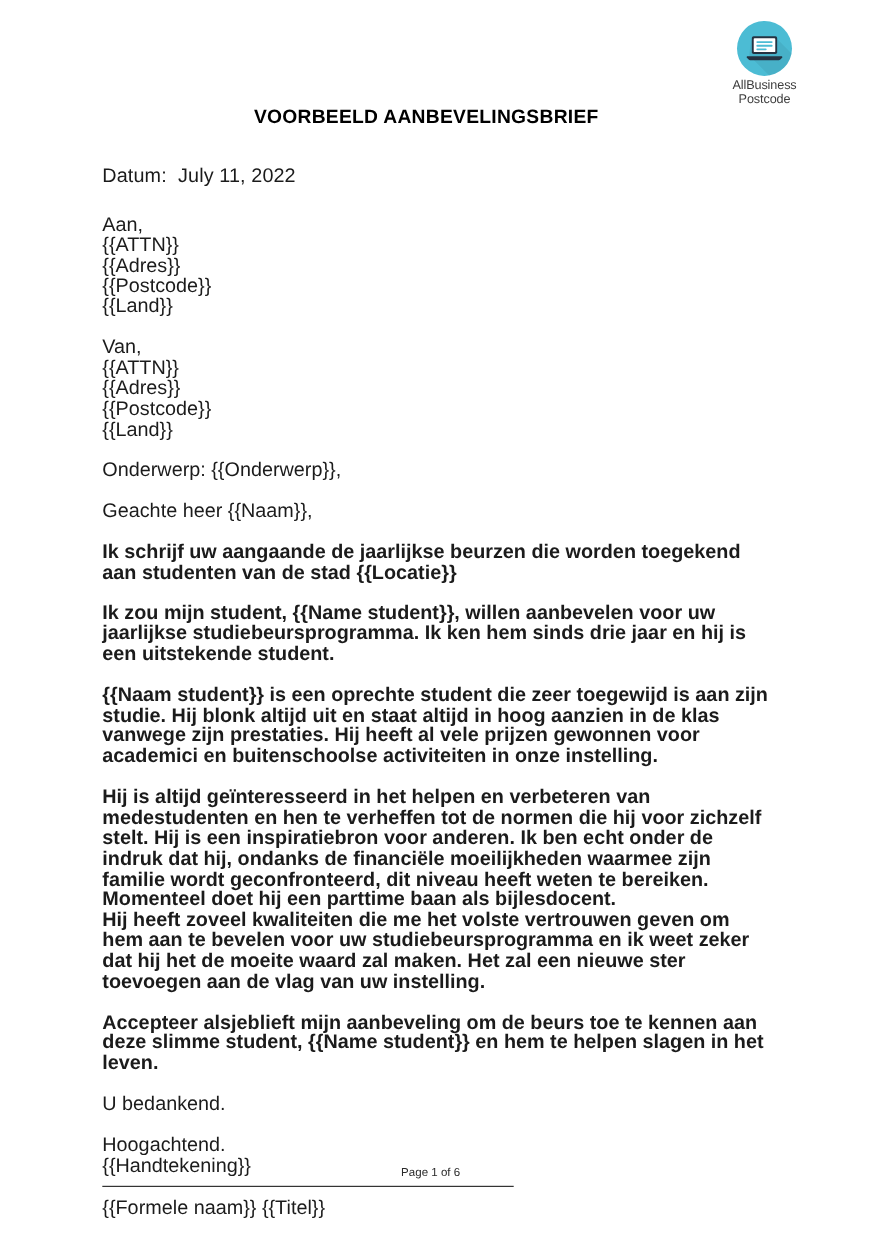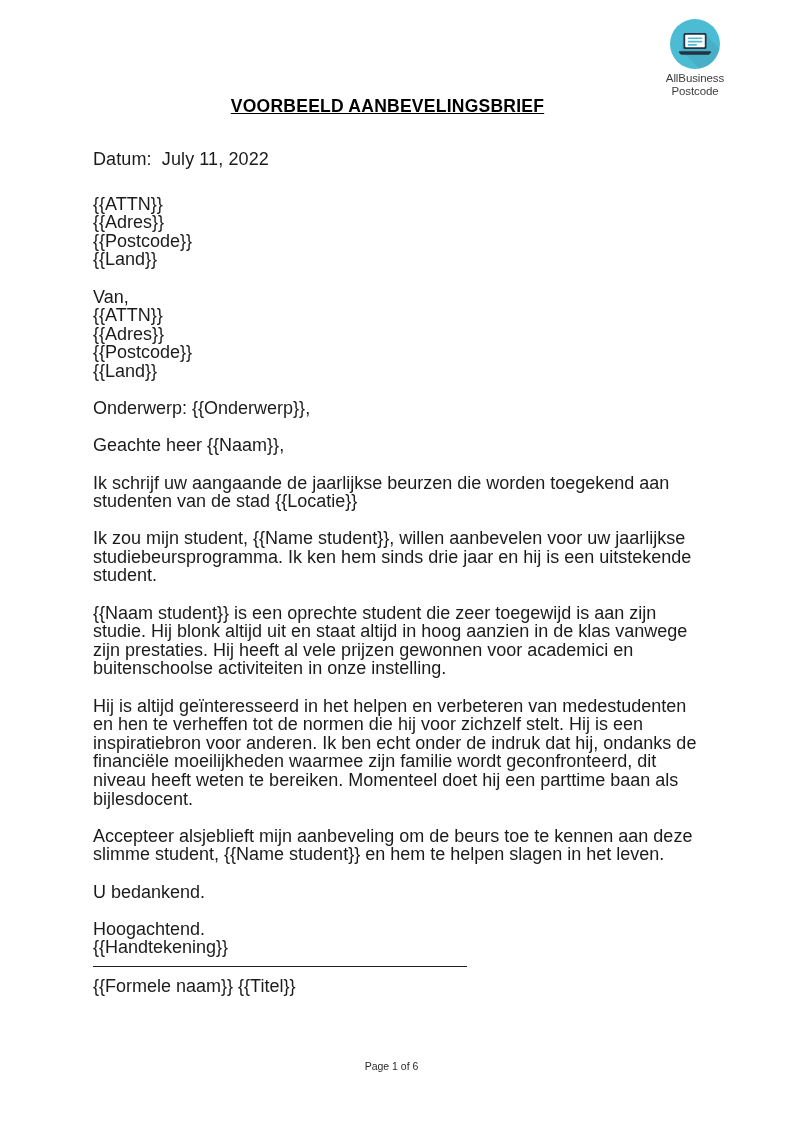--- a/index.html
+++ b/index.html
@@ -52,35 +52,34 @@
     position: absolute;
     top: 96px;
     left: 0;
     right: 0;
     text-align: center;
     padding-right: 18px;
     font-size: 17.5px;
     font-weight: bold;
     letter-spacing: 0.25px;
     color: #000000;
-    text-decoration: underline;
   }
 
   
   .body-area {
     position: absolute;
     left: 93px;
     top: 150px;
     width: 610px;
     font-size: 18px;
     line-height: 18.6px;
     color: #1b1b1b;
   }
   .line { white-space: pre-wrap; }
-  .para { margin: 0; }
+  .para { margin: 0; font-weight: bold; }
   .gap-1 { height: 18.6px; }
   .gap-2 { height: 26px; }
 
   .date-line { letter-spacing: 0.1px; }
 
   .sig-rule {
     width: 374px;
     height: 0;
     border-top: 1px solid #1f1f1f;
     margin: 9px 0 10px 0;
@@ -122,20 +121,21 @@
 
   <div class="doc-title">VOORBEELD AANBEVELINGSBRIEF</div>
 
   <div class="body-area">
 
     <div class="line date-line">Datum:  July 11, 2022</div>
 
     <div class="gap-2"></div>
 
     <div>
+      <div class="line">Aan,</div>
       <div class="line">{{ATTN}}</div>
       <div class="line">{{Adres}}</div>
       <div class="line">{{Postcode}}</div>
       <div class="line">{{Land}}</div>
     </div>
 
     <div class="gap-1"></div>
 
     <div>
       <div class="line">Van,</div>
@@ -158,20 +158,21 @@
     <p class="para">Ik schrijf uw aangaande de jaarlijkse beurzen die worden toegekend aan studenten van de stad {{Locatie}}</p>
     <div class="gap-1"></div>
 
     <p class="para">Ik zou mijn student, {{Name student}}, willen aanbevelen voor uw jaarlijkse studiebeursprogramma. Ik ken hem sinds drie jaar en hij is een uitstekende student.</p>
     <div class="gap-1"></div>
 
     <p class="para">{{Naam student}} is een oprechte student die zeer toegewijd is aan zijn studie. Hij blonk altijd uit en staat altijd in hoog aanzien in de klas vanwege zijn prestaties. Hij heeft al vele prijzen gewonnen voor academici en buitenschoolse activiteiten in onze instelling.</p>
     <div class="gap-1"></div>
 
     <p class="para">Hij is altijd geïnteresseerd in het helpen en verbeteren van medestudenten en hen te verheffen tot de normen die hij voor zichzelf stelt. Hij is een inspiratiebron voor anderen. Ik ben echt onder de indruk dat hij, ondanks de financiële moeilijkheden waarmee zijn familie wordt geconfronteerd, dit niveau heeft weten te bereiken. Momenteel doet hij een parttime baan als bijlesdocent.</p>
+    <p class="para">Hij heeft zoveel kwaliteiten die me het volste vertrouwen geven om hem aan te bevelen voor uw studiebeursprogramma en ik weet zeker dat hij het de moeite waard zal maken. Het zal een nieuwe ster toevoegen aan de vlag van uw instelling.</p>
     <div class="gap-1"></div>
 
     <p class="para">Accepteer alsjeblieft mijn aanbeveling om de beurs toe te kennen aan deze slimme student, {{Name student}} en hem te helpen slagen in het leven.</p>
     <div class="gap-1"></div>
 
     <div class="line">U bedankend.</div>
 
     <div class="gap-1"></div>
 
     <div class="line">Hoogachtend.</div>

